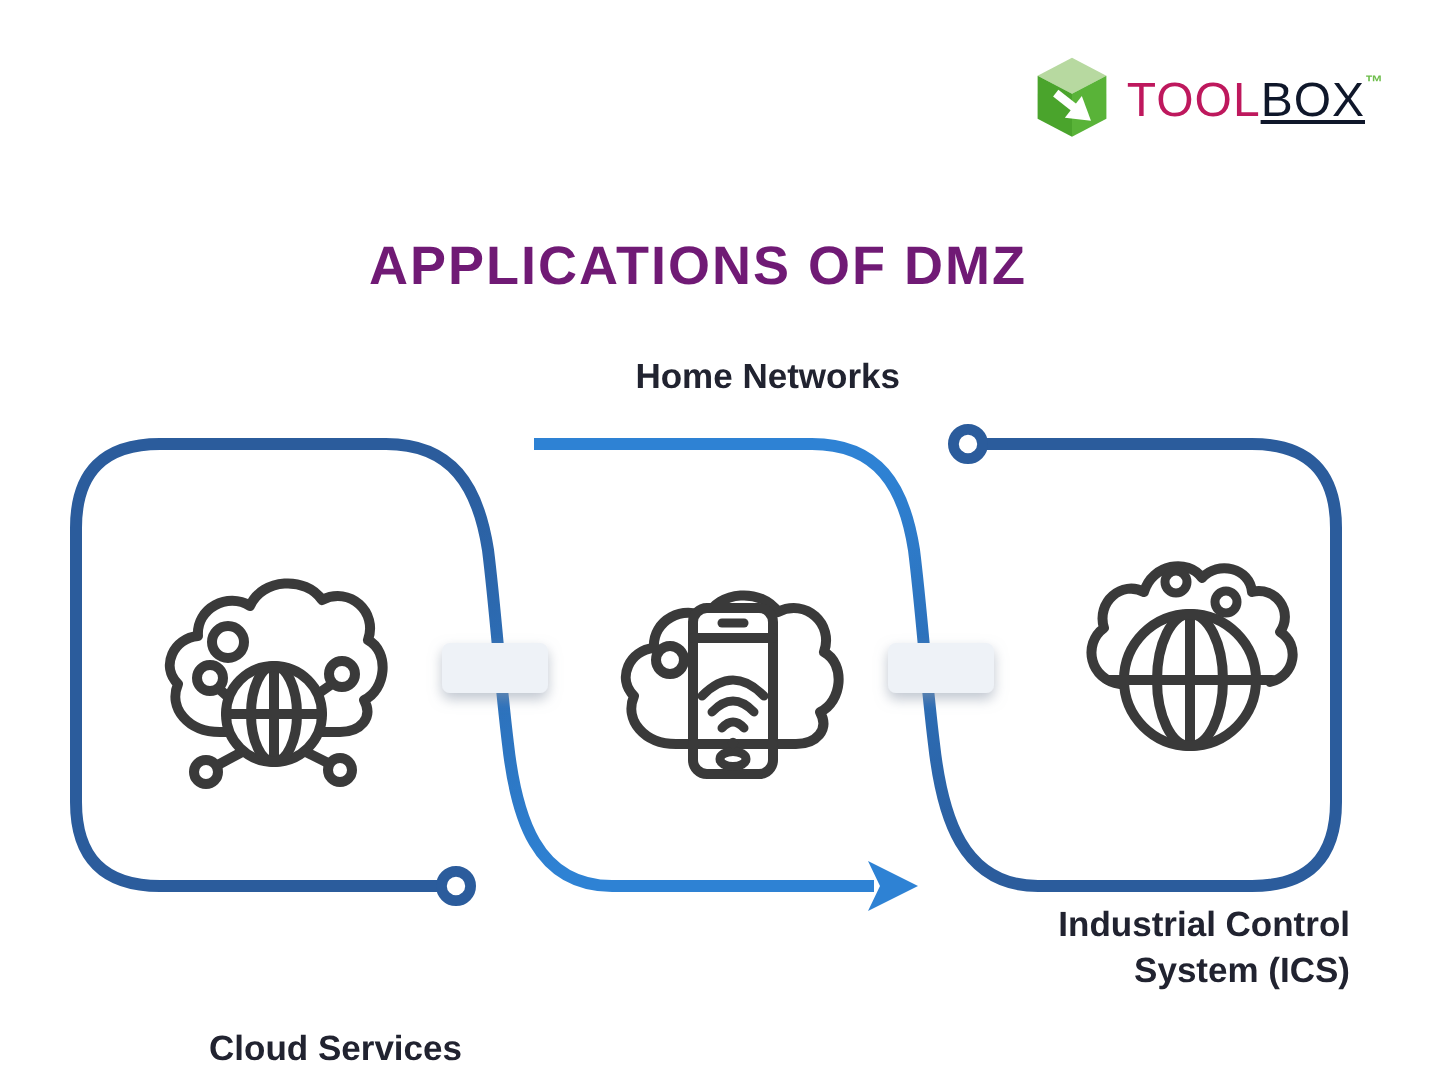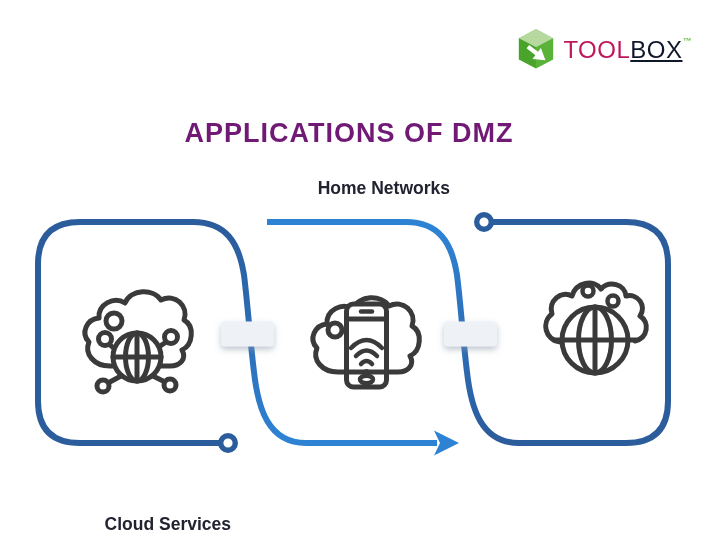--- a/index.html
+++ b/index.html
@@ -115,14 +115,15 @@
       <circle cx="53" cy="19" r="5.5" fill="#ffffff" stroke-width="4.5"></circle>
       <circle cx="78" cy="29" r="5.5" fill="#ffffff" stroke-width="4.5"></circle>
       <path d="M 60 35 V 101"></path>
       <ellipse cx="60" cy="68" rx="16.5" ry="33"></ellipse>
       <path d="M 19 68 H 101"></path>
     </g>
   </svg>
 
   <div class="node-label lbl-home">Home Networks</div>
   <div class="node-label lbl-cloud">Cloud Services</div>
+  <div class="node-label lbl-ics">Industrial Control System (ICS)</div>
 
 </div>
 
 </body></html>

